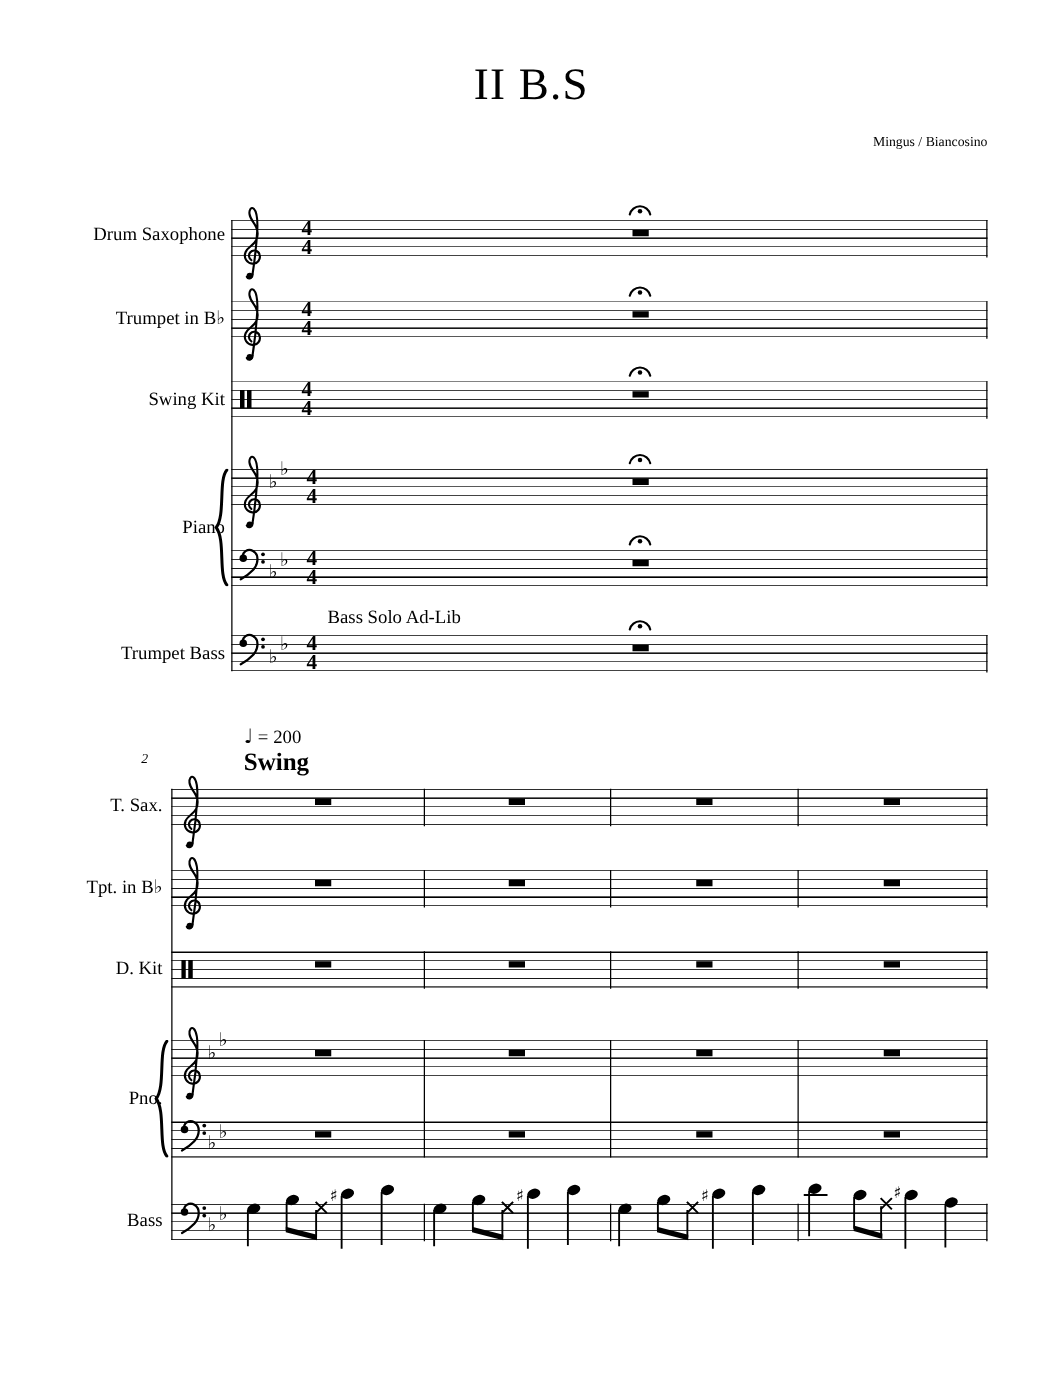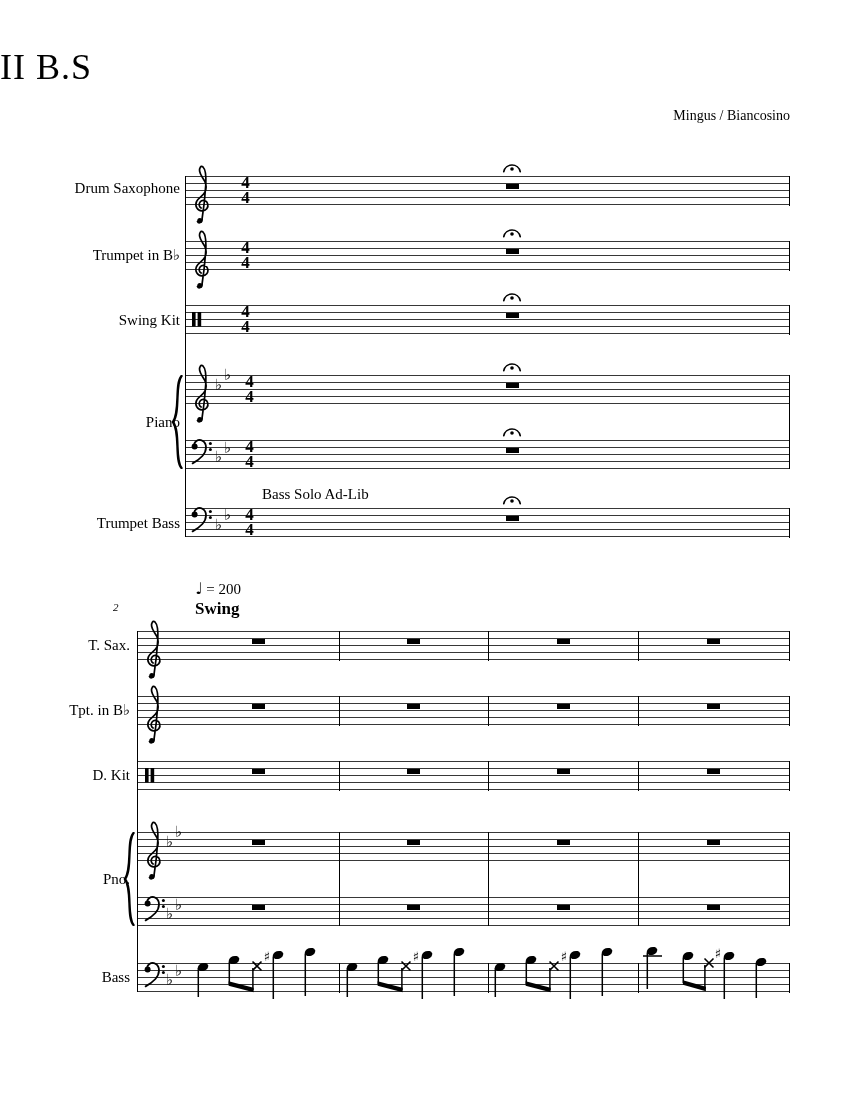--- a/index.html
+++ b/index.html
@@ -1,32 +1,32 @@
 <!DOCTYPE html>
 <html><head>
 <meta charset="utf-8">
 <style>
   html,body{margin:0;padding:0;background:#fff}
   .page{position:relative;width:850px;height:1100px;background:#fff;overflow:hidden;
         font-family:"Liberation Serif",serif;color:#000}
-  .title{position:absolute;left:0;right:0;top:46px;
+  .title{position:absolute;left:0;right:0;top:46px;text-align:center;
          font-size:36px;letter-spacing:1px}
-  .composer{position:absolute;right:60px;top:108px;font-size:14px}
+  .composer{position:absolute;right:60px;top:108px;font-size:11px}
   .staff{position:absolute;height:29px;
          background:repeating-linear-gradient(to bottom,#6f6f6f 0,#000 1px,transparent 1px,transparent 7px)}
   .vline{position:absolute;width:1.4px;background:#000}
   .wrest{position:absolute;width:13px;height:5px;background:#000}
   .label{position:absolute;font-size:15px;text-align:right;line-height:20px;white-space:nowrap}
   .flat{position:absolute;font-family:"DejaVu Sans",sans-serif;font-size:15px;line-height:15px}
   .tsig{position:absolute;width:18px;text-align:center;font-weight:bold;
         font-size:17px;line-height:14.5px;letter-spacing:-1px}
   .clefsvg,.fermsvg,.bracesvg,.riffsvg{position:absolute}
   .tempo{position:absolute;left:195px;top:579px;font-weight:normal;font-size:15px;white-space:nowrap}
   .tempo .mus{font-family:"DejaVu Sans",sans-serif;font-size:16px}
-  .swing{position:absolute;left:195px;top:599px;font-weight:bold;font-size:17px}
+  .swing{position:absolute;left:195px;top:599px;font-weight:bold;font-size:20px}
   .mnum{position:absolute;left:113px;top:601px;font-style:italic;font-size:11px}
   .bsolo{position:absolute;left:262px;top:486px;font-size:15px}
   .riffsvg ellipse{fill:#000}
   .riffsvg line{stroke:#000;stroke-width:1.5}
   .riffsvg polygon{fill:#000}
   .riffsvg .xh{stroke:#000;stroke-width:1.6;fill:none}
   .riffsvg .sh{font-family:"DejaVu Sans",sans-serif;font-size:13px;fill:#000}
 </style>
 </head>
 <body>

